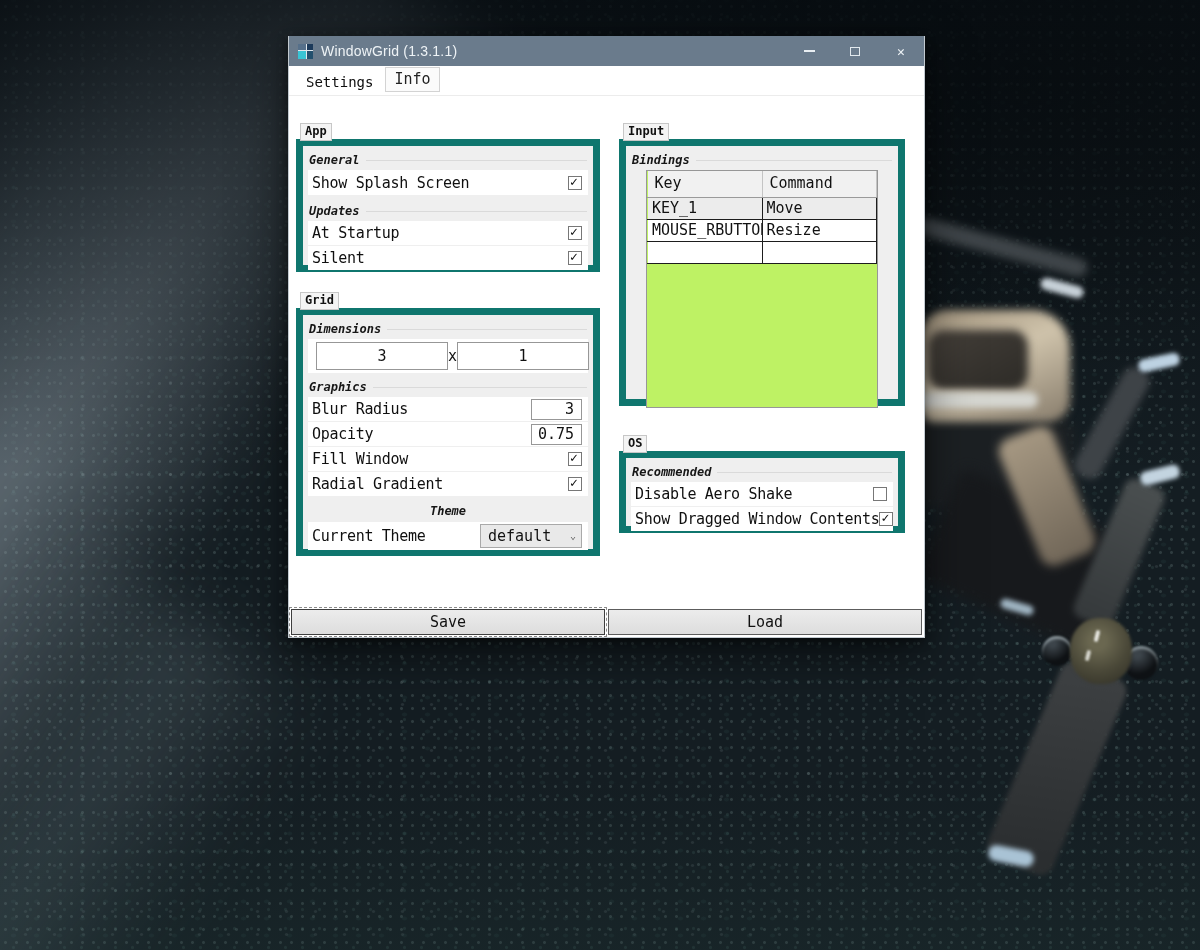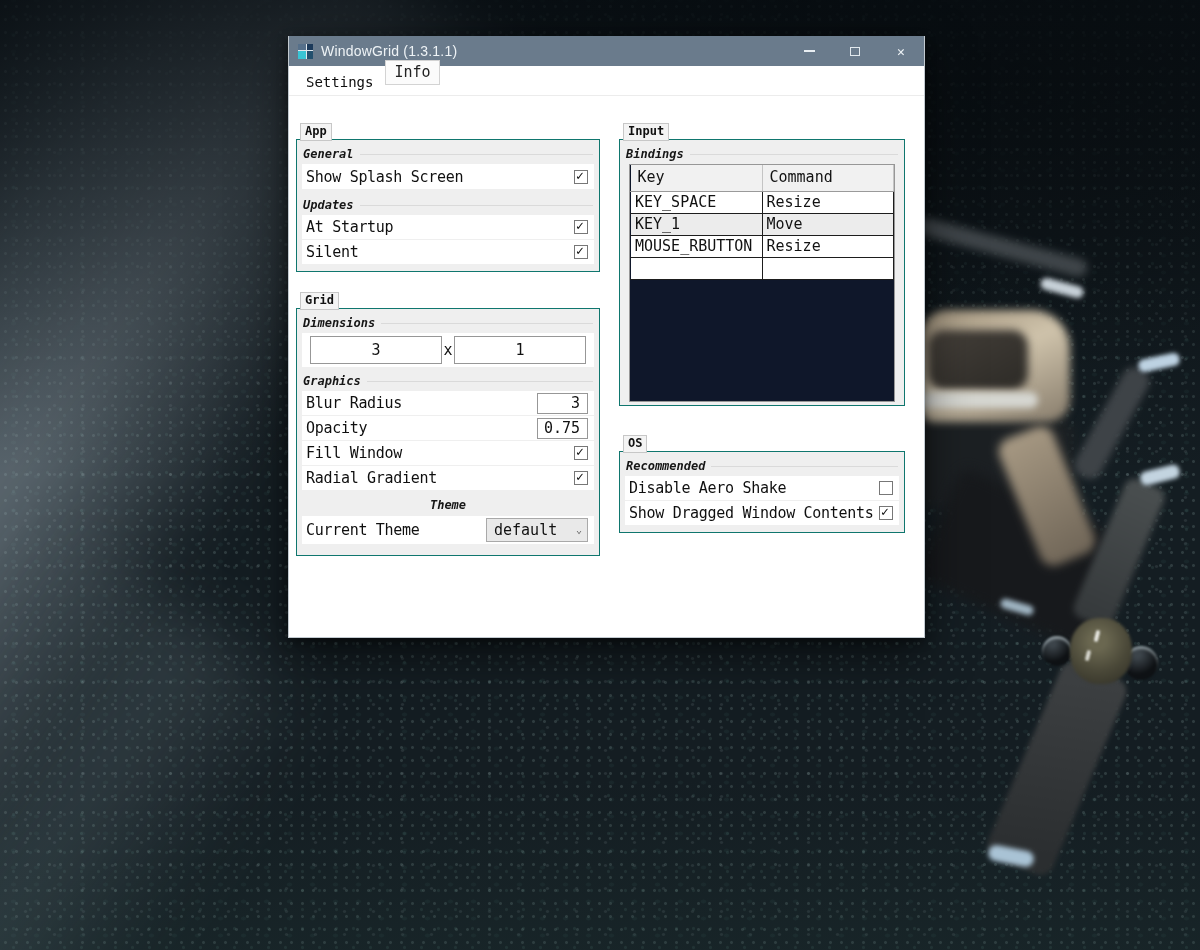--- a/index.html
+++ b/index.html
@@ -97,31 +97,31 @@
   .win-btn{width:46px;height:30px;display:flex;align-items:center;justify-content:center;cursor:default;}
   .glyph-min{width:11px;height:2px;background:#e9eef2;}
   .glyph-max{width:10px;height:9px;border:1.5px solid #e2e9ee;}
   .glyph-close{color:#eef3f6;font-size:13px;line-height:1;}
 
   .tabstrip{height:30px;background:#fff;display:flex;align-items:flex-end;
     padding-left:8px;border-bottom:1px solid #ececec;}
   .tab{cursor:default;}
   .tab.active{font-size:14px;padding:3px 9px 5px;color:#0d0d0d;}
   .tab.inactive{font-size:15px;padding:2px 8px 3px;border:1px solid #d3d3d3;
-    background:#fbfbfb;margin:0 0 10px 3px;color:#222;}
+    background:#fbfbfb;margin:0 0 3px 3px;color:#222;}
 
   .content{display:flex;gap:19px;padding:9px 0 0 7px;}
   .col-left{width:304px;flex:0 0 auto;}
   .col-right{width:286px;flex:0 0 auto;}
 
   .panel{position:relative;}
   .chip{display:inline-block;position:relative;z-index:2;margin:0 0 -3px 4px;
     padding:0 4px 1px;font-size:12px;font-weight:700;color:#111;
     background:#f4f4f4;border:1px solid #c7c7c7;line-height:15px;}
-  .panel-body{background:#efefef;border:1px solid #0f766e;padding:4px;}
+  .panel-body{background:#efefef;border:7px solid #0f766e;padding:4px;}
   .pb-app{height:133px;} .pb-grid{height:248px;} .pb-input{height:267px;} .pb-os{height:82px;}
 
   .sec-header{display:flex;align-items:center;gap:6px;margin:2px 2px 3px;height:15px;}
   .sec-title{font-style:italic;font-weight:700;font-size:12px;color:#161616;white-space:nowrap;}
   .sec-line{flex:1;height:1px;background:#dadada;margin-top:2px;}
 
   .row{display:flex;align-items:center;justify-content:space-between;
     background:#fff;min-height:24px;margin:0 1px 1px;padding:0 6px 0 4px;}
   .row-label{font-size:15px;color:#0f0f0f;white-space:nowrap;letter-spacing:-0.3px;}
   .checkbox{position:relative;width:14px;height:14px;border:1px solid #777;
@@ -137,21 +137,21 @@
   .small-input{width:51px;height:21px;border:1px solid #979797;background:#fff;
     font-family:inherit;font-size:15px;text-align:right;padding:0 7px 0 0;color:#111;}
 
   .theme-row{display:flex;align-items:center;justify-content:space-between;
     background:#fff;height:28px;margin:0 1px 1px;padding:0 6px 0 4px;}
   .dropdown{width:102px;height:24px;background:#e9e9e9;border:1px solid #a9a9a9;
     display:flex;align-items:center;padding:0 5px 0 7px;cursor:default;}
   .dropdown-value{font-size:15px;color:#111;}
   .dropdown-chevron{margin-left:auto;font-size:10px;color:#555;line-height:1;}
 
-  .table-box{margin:0 5px;height:238px;border:1px solid #979797;background:#0f172a;overflow:hidden;}
+  .table-box{margin:0 16px;height:238px;border:1px solid #979797;background:#bef264;overflow:hidden;}
   table.bindings{width:100%;border-collapse:collapse;table-layout:fixed;}
   .bindings th{background:#f1f1f1;font-weight:400;font-size:15px;text-align:left;
     padding:3px 4px 4px 7px;height:26px;border-right:1px solid #c4c4c4;
     border-bottom:1px solid #9a9a9a;}
   .bindings th:last-child{border-right:1px solid #c4c4c4;}
   .bindings td{background:#fff;font-size:15px;padding:1px 4px 2px;height:22px;
     border:1px solid #1d1d1d;border-left:none;white-space:nowrap;overflow:hidden;}
   .bindings td:first-child{border-left:1px solid transparent;}
   .bindings tr.sel td{background:#ececec;}
 
@@ -318,24 +318,20 @@
             </div>
             <div class="table-box">
               <table class="bindings">
                 <thead>
                   <tr>
                     <th>Key</th>
                     <th>Command</th>
                   </tr>
                 </thead>
                 <tbody>
-                  <tr>
-                    <td>KEY_SPACE</td>
-                    <td>Resize</td>
-                  </tr>
                   <tr class="sel">
                     <td>KEY_1</td>
                     <td>Move</td>
                   </tr>
                   <tr>
                     <td>MOUSE_RBUTTON</td>
                     <td>Resize</td>
                   </tr>
                   <tr>
                     <td></td>
@@ -362,14 +358,18 @@
               <span class="row-label">Show Dragged Window Contents</span>
               <span class="checkbox">
                 <span class="check">✓</span>
               </span>
             </div>
           </div>
         </div>
       </div>
     </div>
 
+    <div class="footer">
+      <button class="btn save">Save</button>
+      <button class="btn">Load</button>
+    </div>
   </div>
 </div>
 
 </body></html>

